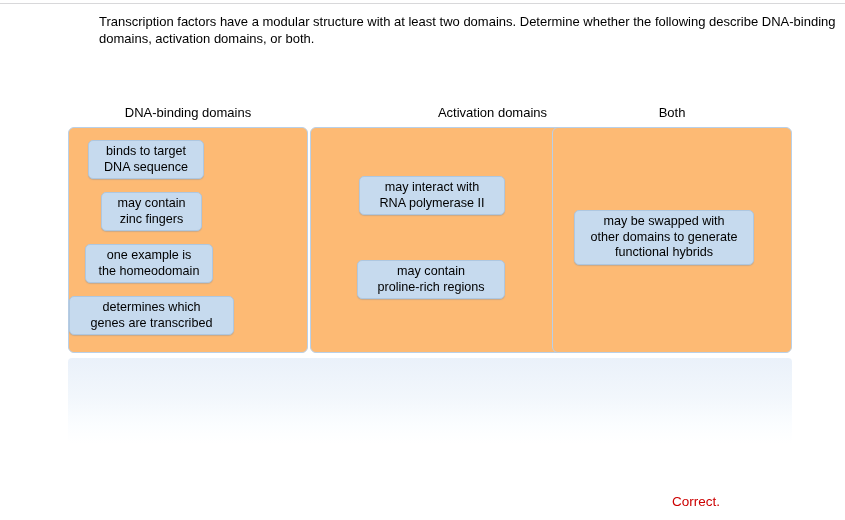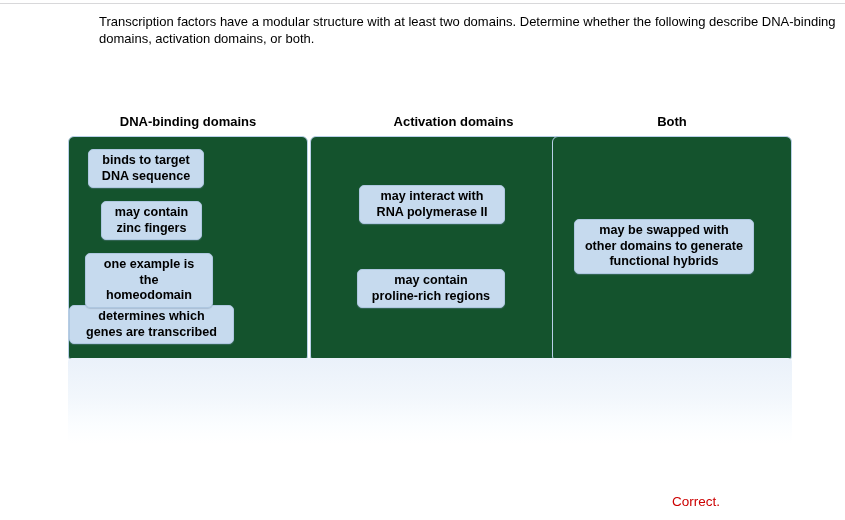--- a/index.html
+++ b/index.html
@@ -49,46 +49,45 @@
   
   .bins {
     position: absolute;
     left: 68px;
     top: 101px;
     width: 724px;
     height: 248px;
   }
   .bin-col {
     position: absolute;
-    top: 13px;
+    top: 4px;
     height: 248px;
-    font-weight: bold;
   }
   .bin-col.c0 { left: 0px;   width: 240px; }
-  .bin-col.c1 { left: 242px; width: 287px; }
+  .bin-col.c1 { left: 242px; width: 287px; padding-left: 39px; }
   .bin-col.c2 { left: 484px; width: 240px; }
 
   .bin-header {
     height: 22px;
     text-align: center;
     font-size: 13.0px;
     line-height: 16px;
     color: #000;
     white-space: nowrap;
   }
 
   .bin-box {
     position: absolute;
     top: 22px;
     left: 0;
     right: 0;
     bottom: 0;
     border: 1px solid #b9d0e8;
     border-radius: 6px;
-    background: #14532d;
+    background: #fdba74;
     box-sizing: border-box;
   }
 
   
   .pill {
     position: absolute;
     background: #c6daee;
     border: 1px solid #aec7e0;
     border-radius: 5px;
     box-sizing: border-box;

